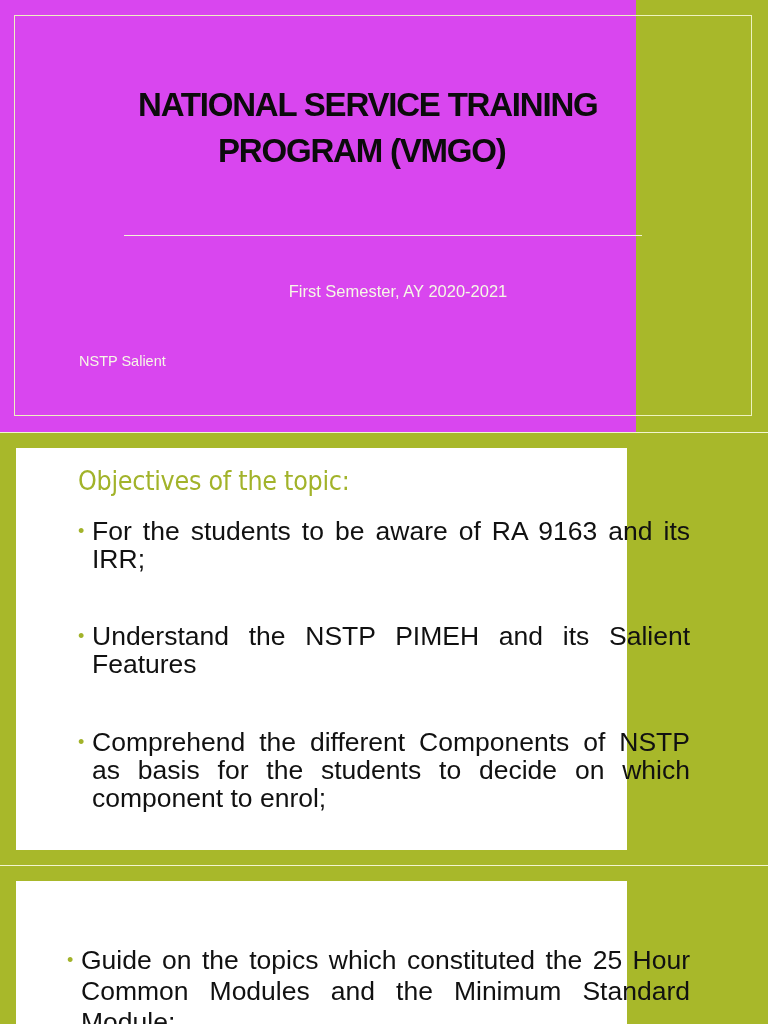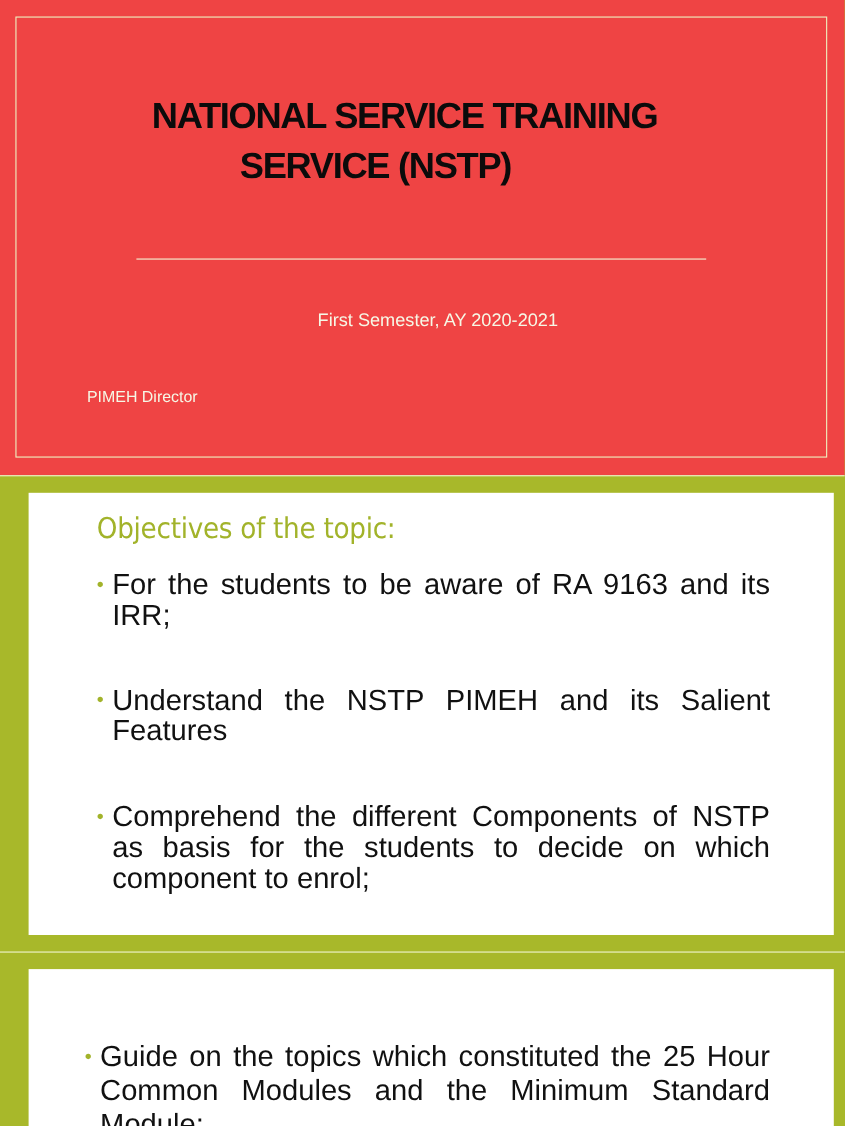--- a/index.html
+++ b/index.html
@@ -2,21 +2,21 @@
 <html><head>
   <meta charset="utf-8">
   <style>
     html, body { margin: 0; padding: 0; }
     body {
       width: 768px; height: 1024px; overflow: hidden;
       background: #a8b82a;
       position: relative;
       font-family: "Liberation Sans", sans-serif;
     }
-    .slide { position: absolute; left: 0; width: 768px; background: #ef4444; }
+    .slide { position: absolute; left: 0; width: 636px; background: #d946ef; }
     .slide1 { top: 0; height: 432px; }
     .sep { position: absolute; left: 0; width: 768px; height: 1px; background: #f2f5cf; }
     .frame {
       position: absolute; left: 14px; top: 15px; width: 738px; height: 401px;
       border: 1px solid #eef2c0; box-sizing: border-box;
     }
     .title {
       position: absolute; left: 0; width: 768px; top: 82px;
       font-family: "Liberation Sans", sans-serif; font-weight: bold;
       font-size: 33px; line-height: 46px; color: #0b0b0b;
@@ -27,21 +27,21 @@
     .rule {
       position: absolute; left: 124px; top: 235px; width: 518px; height: 1px;
       background: #f3f6d6;
     }
     .subtitle {
       position: absolute; left: 0; width: 796px; top: 282px; text-align: center;
       font-size: 16.5px; color: #f6f8e6;
     }
     .author { position: absolute; left: 79px; top: 349px; font-size: 14.5px; color: #f6f8e6; line-height: 24px; }
 
-    .panel { position: absolute; left: 26px; width: 732px; background: #ffffff; }
+    .panel { position: absolute; left: 16px; width: 611px; background: #ffffff; }
     .panel2 { top: 448px; height: 402px; }
     .panel3 { top: 881px; height: 160px; }
 
     .obj-heading {
       position: absolute; left: 62px; top: 18px;
       font-size: 26px; color: #a2b32a; letter-spacing: -0.3px;
       font-family: "DejaVu Sans", sans-serif; font-weight: normal;
       transform: scaleX(0.92); transform-origin: left;
     }
     .bullet {
@@ -57,26 +57,26 @@
     .b3 { top: 280px; }
     .b4 { left: 65px; width: 609px; top: 64px; font-size: 26.5px; line-height: 31px; }
   </style>
 </head>
 <body>
 
 <div class="slide slide1">
   <div class="frame"></div>
   <div class="title">
     <span class="l1">NATIONAL SERVICE TRAINING</span>
-    <span class="l2">SERVICE (NSTP)</span>
+    <span class="l2">PROGRAM (VMGO)</span>
   </div>
   <div class="rule"></div>
   <div class="subtitle">First Semester, AY 2020-2021</div>
   <div class="author">
-    <div>PIMEH Director</div>
+    <div>NSTP Salient</div>
   </div>
 </div>
 
 <div class="sep" style="top:432px;"></div>
 
 <div class="panel panel2">
   <div class="obj-heading">Objectives of the topic:</div>
   <div class="bullet b1">
     <span class="dot">•</span>
     <span>For the students  to be aware of RA 9163 and its IRR;</span>

